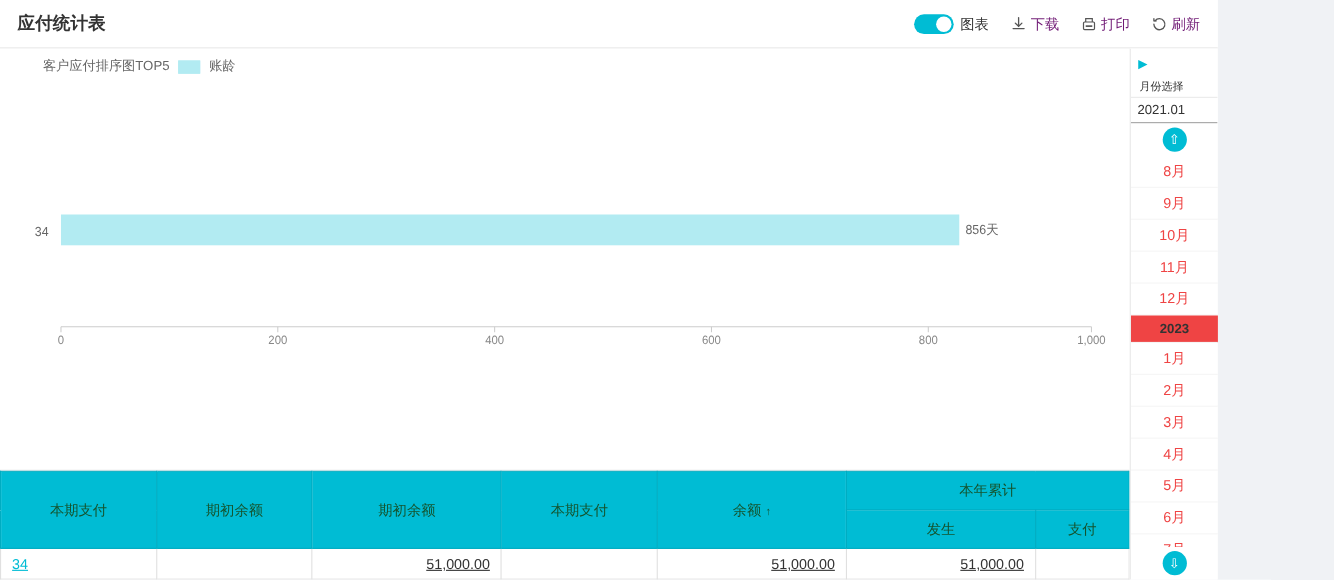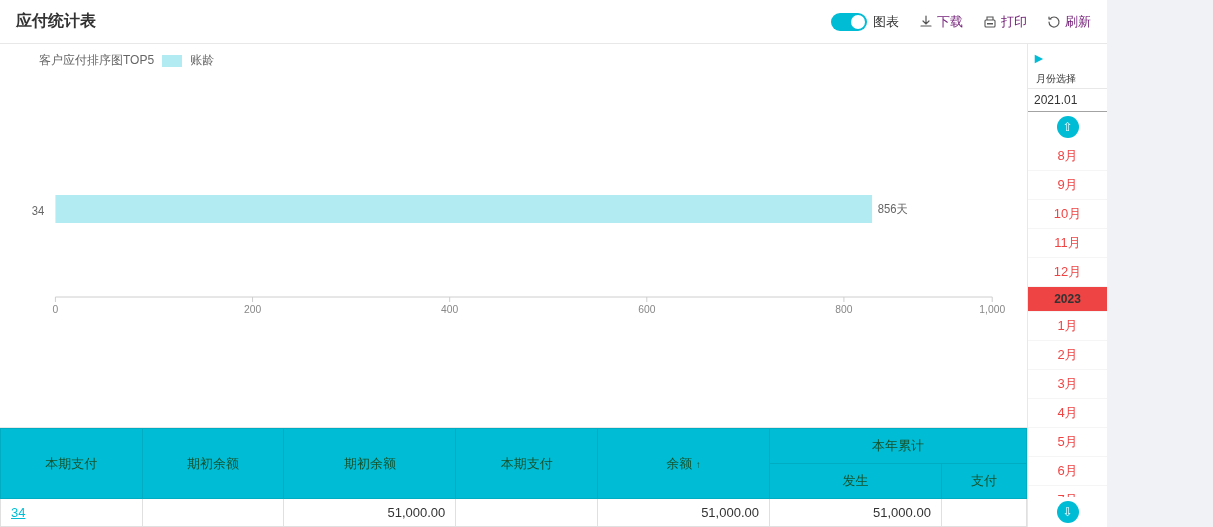--- a/index.html
+++ b/index.html
@@ -30,21 +30,21 @@
     .sort-btn { padding: 3px 10px; border: none; background: none; cursor: pointer; font-size: 12px; color: #333; border-bottom: 2px solid transparent; }
     .sort-btn.active { color: #333; border-bottom: 2px solid #333; }
 
     
     .chart-wrapper { flex: 1; padding: 0 16px 8px; position: relative; }
 
     
     .table-section { border-top: 1px solid #e8e8e8; }
     .data-table { width: 100%; border-collapse: collapse; }
     .data-table th { background: #00bcd4; color: #14532d; text-align: center; padding: 8px 6px; font-size: 13px; border: 1px solid #00acc1; font-weight: normal; }
-    .data-table td { text-align: right; padding: 6px 10px; font-size: 13px; border: 1px solid #e0e0e0; }
+    .data-table td { text-align: right; padding: 6px 10px; font-size: 13px; border: 1px solid #e0e0e0; text-decoration: underline; }
     .data-table td.link { color: #00bcd4; text-decoration: underline; cursor: pointer; text-align: left; padding-left: 10px; }
 
     
     .right-sidebar { width: 80px; background: #fff; border-left: 1px solid #e8e8e8; display: flex; flex-direction: column; overflow: hidden; }
     .sidebar-title { font-size: 10px; color: #333; padding: 6px 8px 2px; border-bottom: 1px solid #e8e8e8; }
     .sidebar-year-input { width: 100%; padding: 4px 6px; font-size: 12px; border: none; border-bottom: 1px solid #a3a3a3; color: #333; outline: none; }
     .sidebar-nav { display: flex; justify-content: center; padding: 4px 0; }
     .nav-arrow { width: 22px; height: 22px; background: #00bcd4; border-radius: 50%; display: flex; align-items: center; justify-content: center; cursor: pointer; color: #fff; font-size: 12px; }
     .month-list { flex: 1; overflow-y: auto; }
     .month-item { padding: 5px 8px; font-size: 13px; color: #ef4444; cursor: pointer; text-align: center; border-bottom: 1px solid #f5f5f5; }

